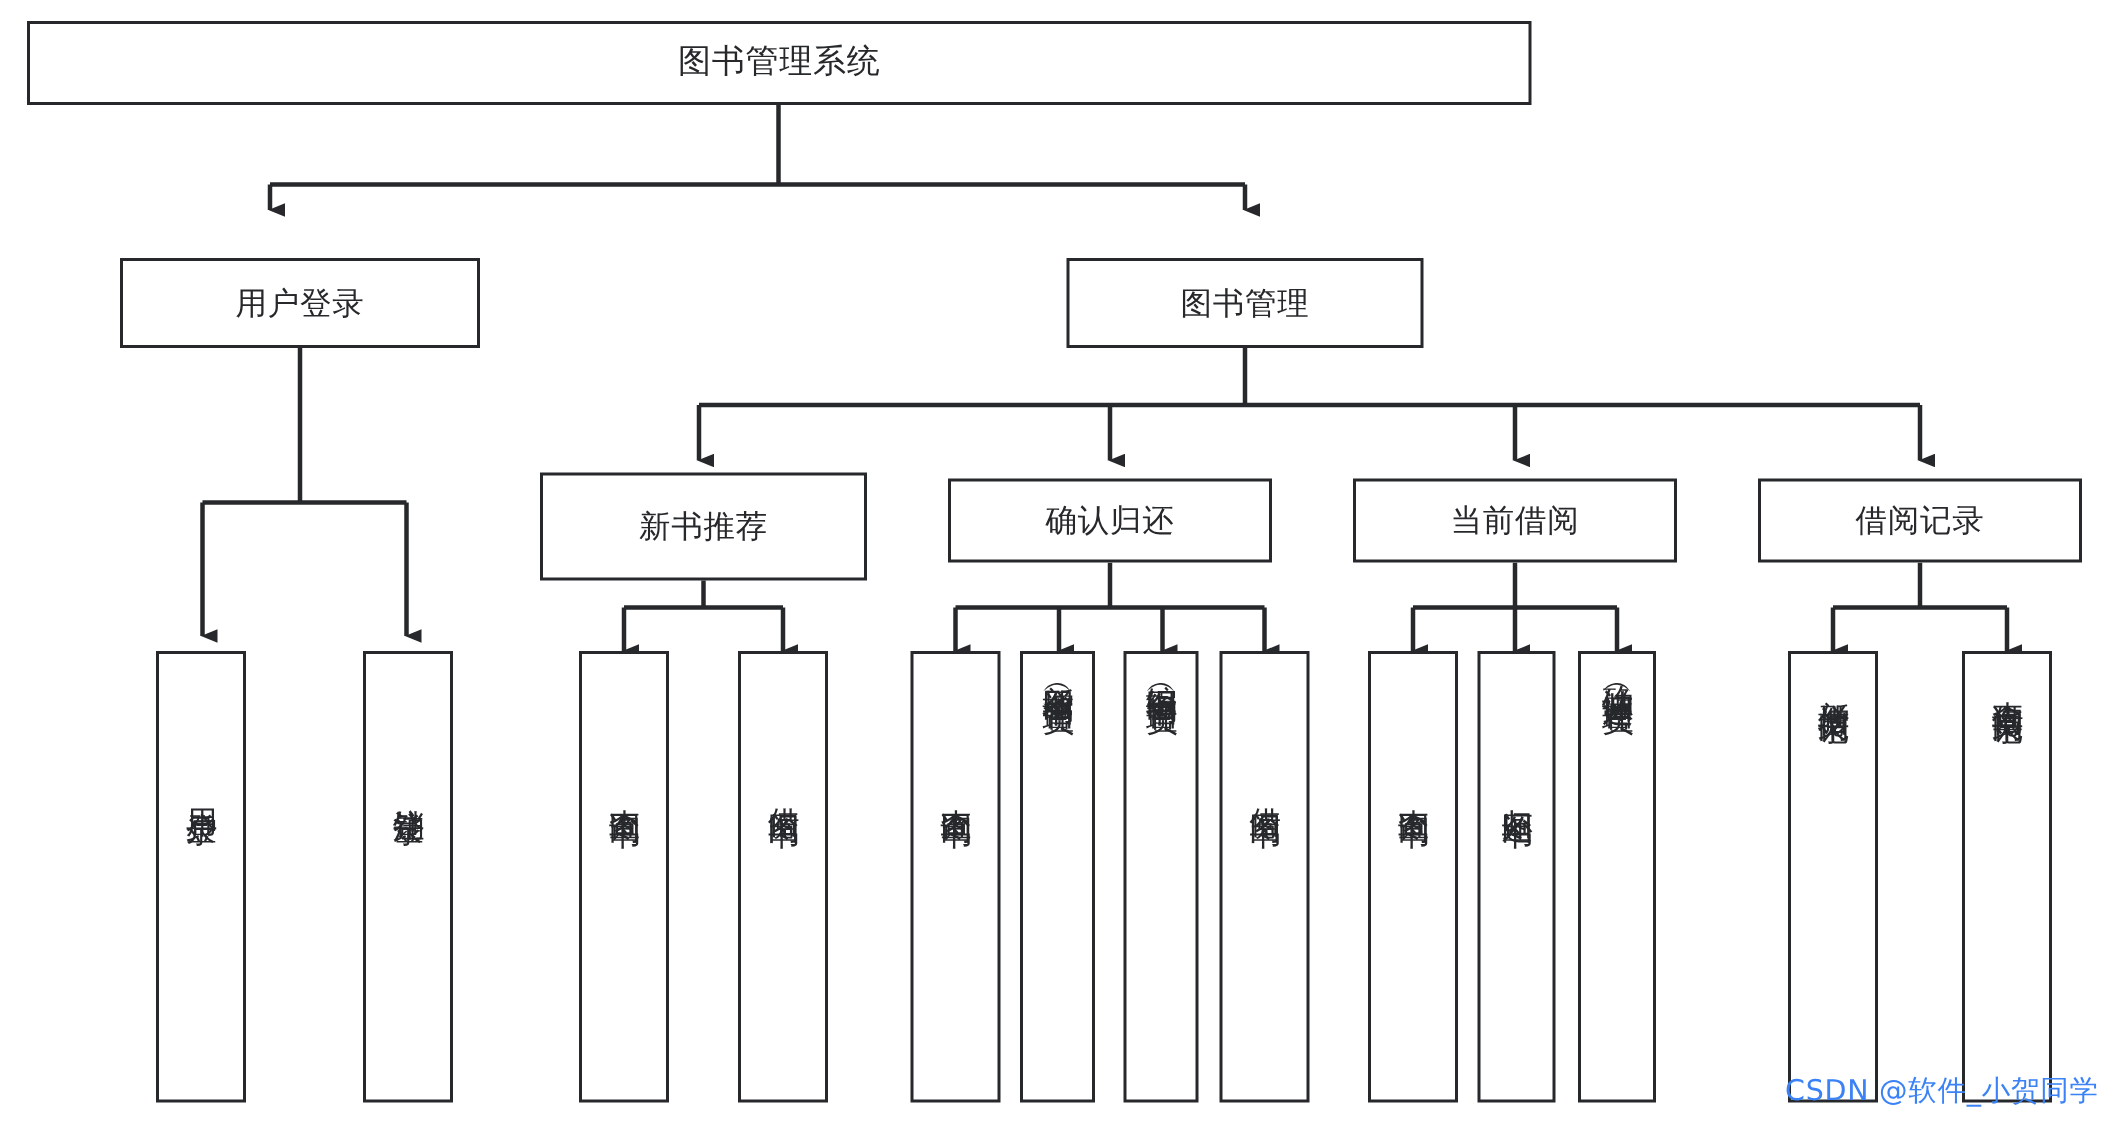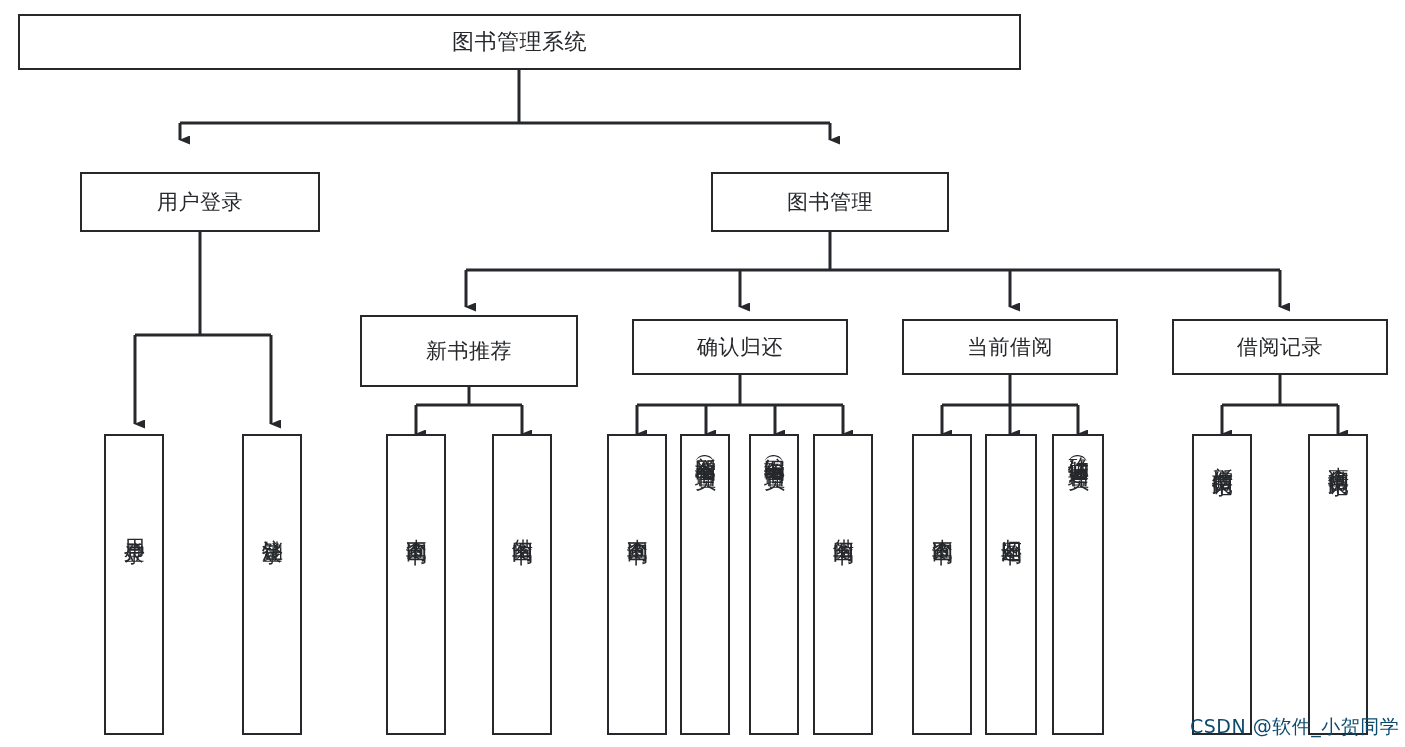--- a/index.html
+++ b/index.html
@@ -68,21 +68,21 @@
     margin-top: 14px;
   }
   .node.v.vtop .node-label {
     margin-top: 4px;
   }
   #watermark {
     position: absolute;
     left: 1190px;
     top: 714px;
     font-size: 19px;
-    color: #0c4a6e;
+    color: #3b82f6;
     letter-spacing: 0.5px;
     white-space: nowrap;
     z-index: 6;
     font-family: "DejaVu Sans", "Liberation Sans", sans-serif;
   }
 </style>
 </head>
 <body>
 
 <div id="diagram-root">

